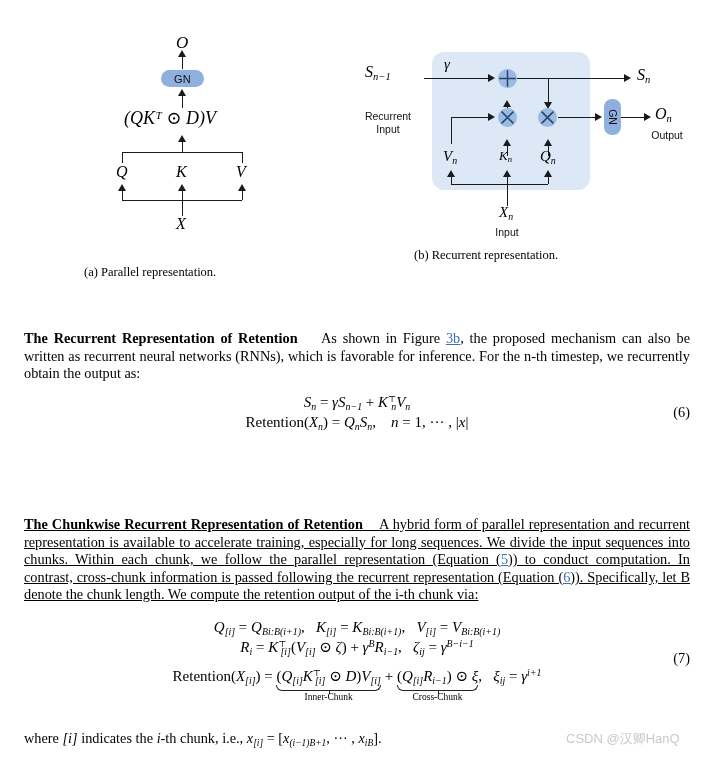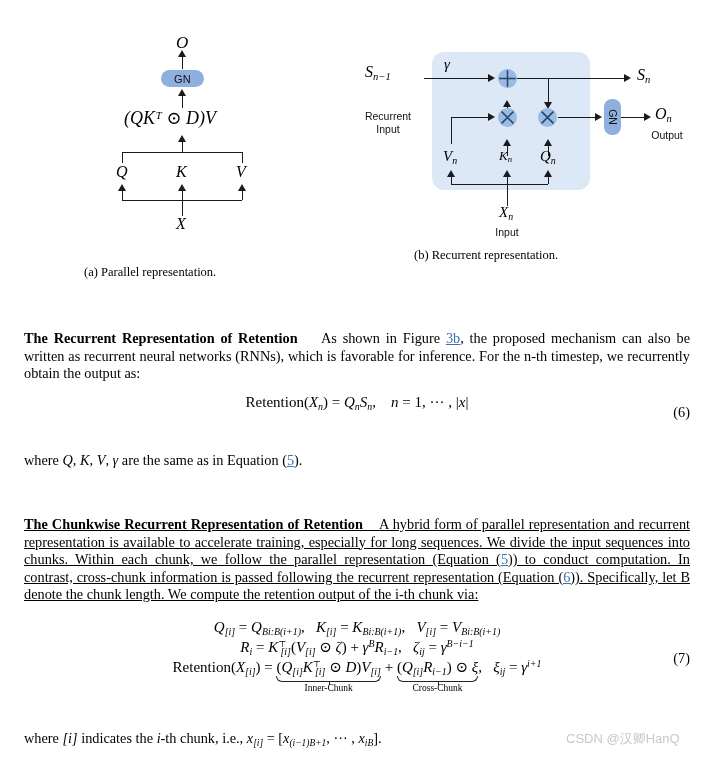--- a/index.html
+++ b/index.html
@@ -184,20 +184,21 @@
   }
   .eqn-num {
     position: absolute;
     right: 0;
     font-size: 14.3px;
   }
   .underbrace-wrap {
     display: inline-block;
     position: relative;
     white-space: nowrap;
+    margin-top: 9px;
   }
   .ub-line {
     position: absolute;
     left: 0; right: 0;
     bottom: -5px;
     height: 5px;
     border: 1.1px solid #222;
     border-top: none;
     border-radius: 0 0 6px 6px;
   }
@@ -365,29 +366,29 @@
       <div class="subcap" style="left:62px;top:248px;">(b) Recurrent representation.</div>
     </div>
   </div>
 
 
   <div class="para" style="top:330px;">
     <b>The Recurrent Representation of Retention</b><span>&nbsp;&nbsp;&nbsp;&nbsp;</span><span>As shown in Figure </span><a class="ref" href="#">3b</a><span>, the proposed mechanism can also be written as recurrent neural networks (RNNs), which is favorable for inference. For the n-th timestep, we recurrently obtain the output as:</span>
   </div>
 
   <div class="eqn-block" style="top:392px;">
+    <div class="eqn-line math">
+      <span class="math">S</span><sub class="it-sub">n</sub> <span class="upr">=</span> <span class="math">γS</span><sub class="it-sub">n−1</sub> <span class="upr">+</span> <span class="math">K</span><sup class="upr" style="font-size:58%;vertical-align:0.55em;">⊤</sup><sub class="it-sub" style="margin-left:-5px;">n</sub><span class="math">V</span><sub class="it-sub">n</sub>
+    </div>
     <div class="eqn-line">
       <span class="upr" style="font-family:'Liberation Serif',serif;">Retention(</span><span class="math">X</span><sub class="it-sub">n</sub><span class="upr">)</span> <span class="upr">=</span> <span class="math">Q</span><sub class="it-sub">n</sub><span class="math">S</span><sub class="it-sub">n</sub><span class="upr">,</span>&nbsp;&nbsp;&nbsp;&nbsp;<span class="math">n</span> <span class="upr">= 1,</span> ··· <span class="upr">,</span> <span class="upr">|</span><span class="math">x</span><span class="upr">|</span>
     </div>
     <div class="eqn-num" style="top:12px;">(6)</div>
   </div>
 
-  <div class="para" style="top:452px;">
-    <span>where <span class="math">Q</span>, <span class="math">K</span>, <span class="math">V</span>, <span class="math">γ</span> are the same as in Equation (</span><a class="ref" href="#">5</a><span>).</span>
-  </div>
 
   <div class="para" style="top:516px;text-decoration:underline;">
     <b>The Chunkwise Recurrent Representation of Retention</b><span>&nbsp;&nbsp;&nbsp;&nbsp;</span><span>A hybrid form of parallel representation and recurrent representation is available to accelerate training, especially for long sequences. We divide the input sequences into chunks. Within each chunk, we follow the parallel representation (Equation (</span><a class="ref" href="#">5</a><span>)) to conduct computation. In contrast, cross-chunk information is passed following the recurrent representation (Equation (</span><a class="ref" href="#">6</a><span>)). Specifically, let B denote the chunk length. We compute the retention output of the i-th chunk via:</span>
   </div>
 
   <div class="eqn-block" style="top:617px;">
     <div class="eqn-line">
       <span class="math">Q</span><sub class="it-sub">[i]</sub> <span class="upr">=</span> <span class="math">Q</span><sub class="it-sub">Bi:B(i+1)</sub><span class="upr">,</span>&nbsp;&nbsp;&nbsp;<span class="math">K</span><sub class="it-sub">[i]</sub> <span class="upr">=</span> <span class="math">K</span><sub class="it-sub">Bi:B(i+1)</sub><span class="upr">,</span>&nbsp;&nbsp;&nbsp;<span class="math">V</span><sub class="it-sub">[i]</sub> <span class="upr">=</span> <span class="math">V</span><sub class="it-sub">Bi:B(i+1)</sub>
     </div>
     <div class="eqn-line">

